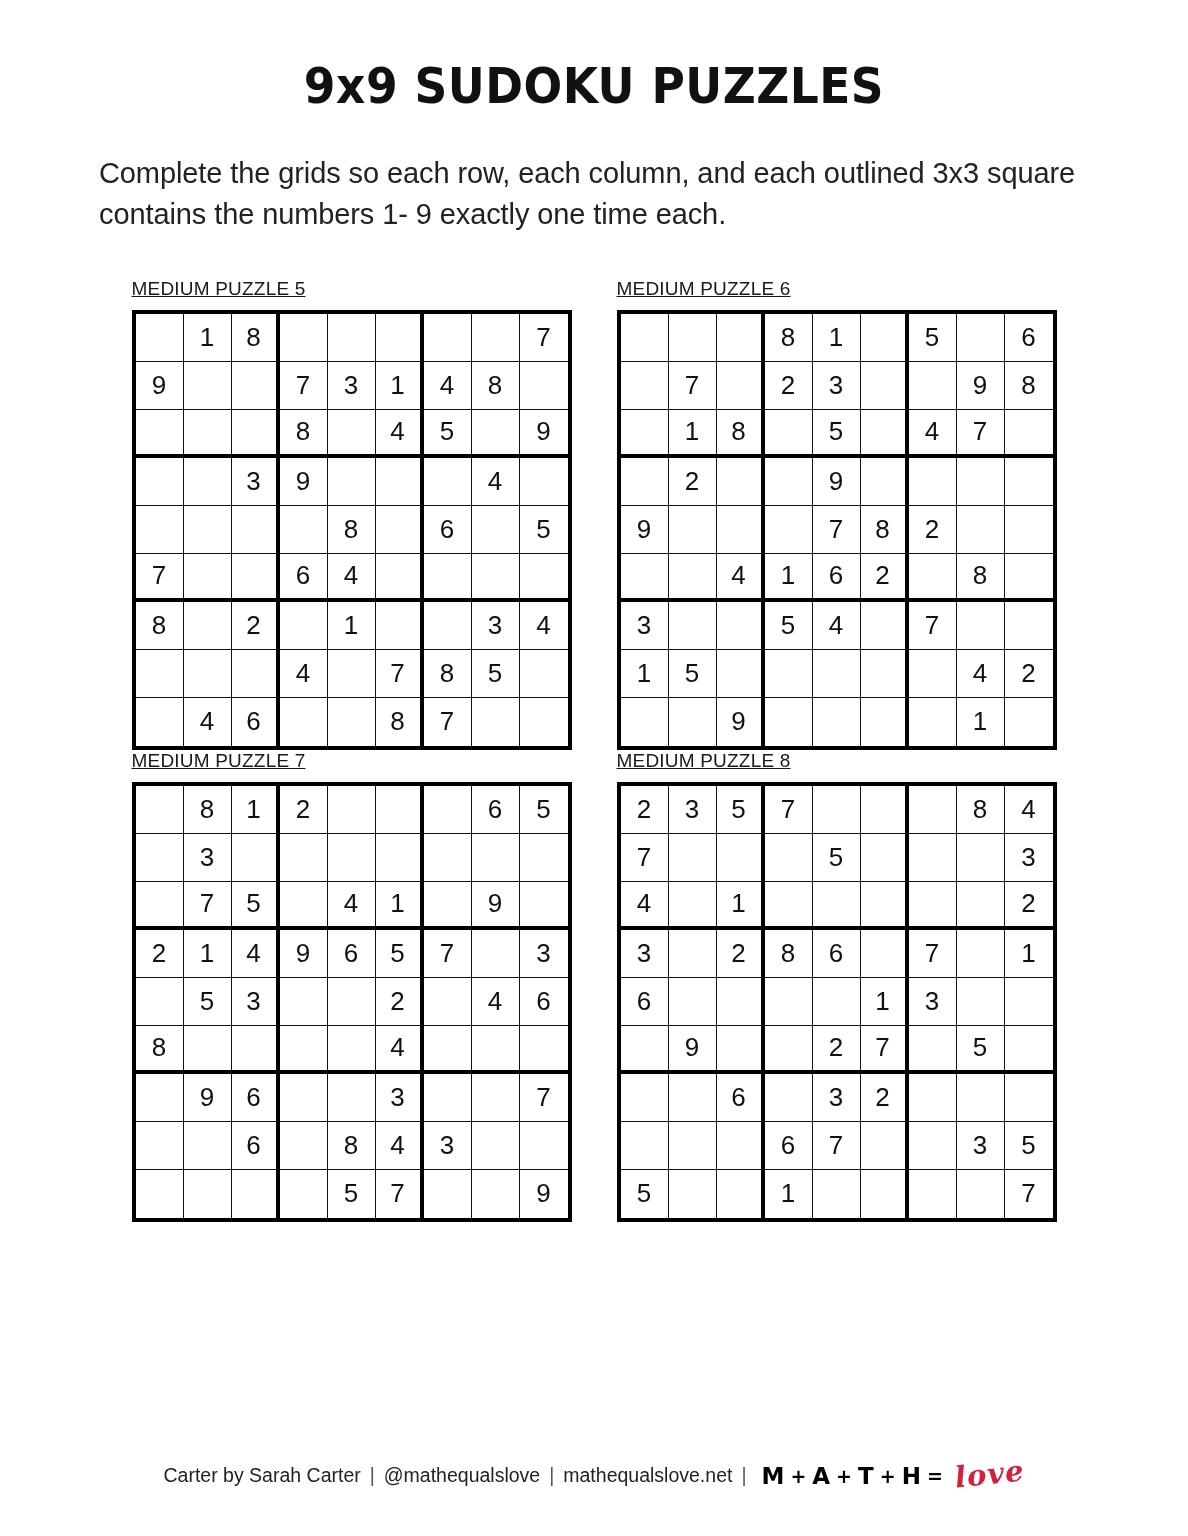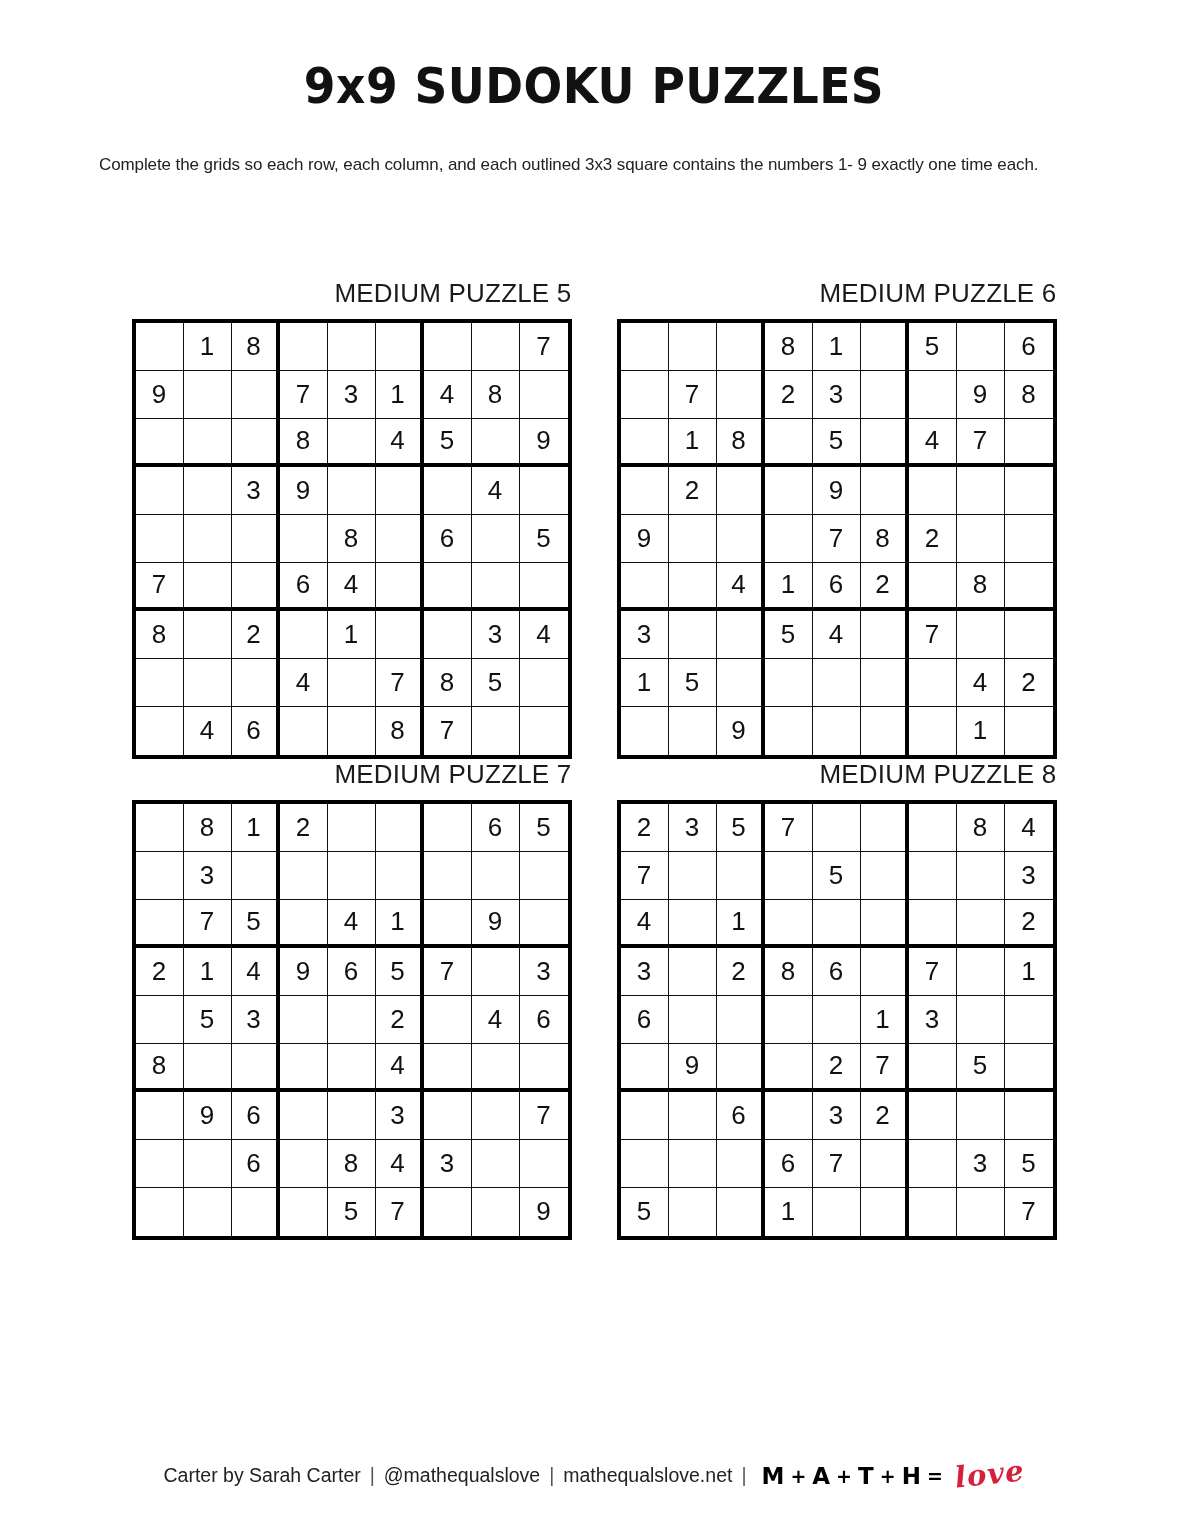--- a/index.html
+++ b/index.html
@@ -35,21 +35,21 @@
     padding-top: 62px;
     line-height: 1;
     transform: scaleX(0.93);
   }
 
   .instructions {
     margin: 0 auto;
     padding-top: 42px;
     width: 990px;
     font-family: "Liberation Sans", sans-serif;
-    font-size: 17px;
+    font-size: 29px;
     line-height: 1.42;
     color: #222222;
     text-align: left;
     letter-spacing: -0.1px;
   }
 
   
   .puzzles {
     position: absolute;
     top: 278px;
@@ -63,27 +63,28 @@
     gap: 45px;
   }
   .puzzle-row.second {
   }
 
   .puzzle {
     width: 440px;
   }
 
   .puzzle-title {
-    text-align: right;
+    text-align: left;
     font-family: "Liberation Sans", sans-serif;
-    font-size: 26px;
+    font-size: 19px;
     color: #1a1a1a;
     letter-spacing: 0.2px;
     margin: 0 0 10px 0;
     white-space: nowrap;
+    text-decoration: underline;
   }
 
   .grid {
     width: 440px;
     height: 440px;
     display: grid;
     grid-template-columns: repeat(9, 1fr);
     grid-template-rows: repeat(9, 1fr);
     border: 4px solid #000000;
     box-sizing: border-box;

